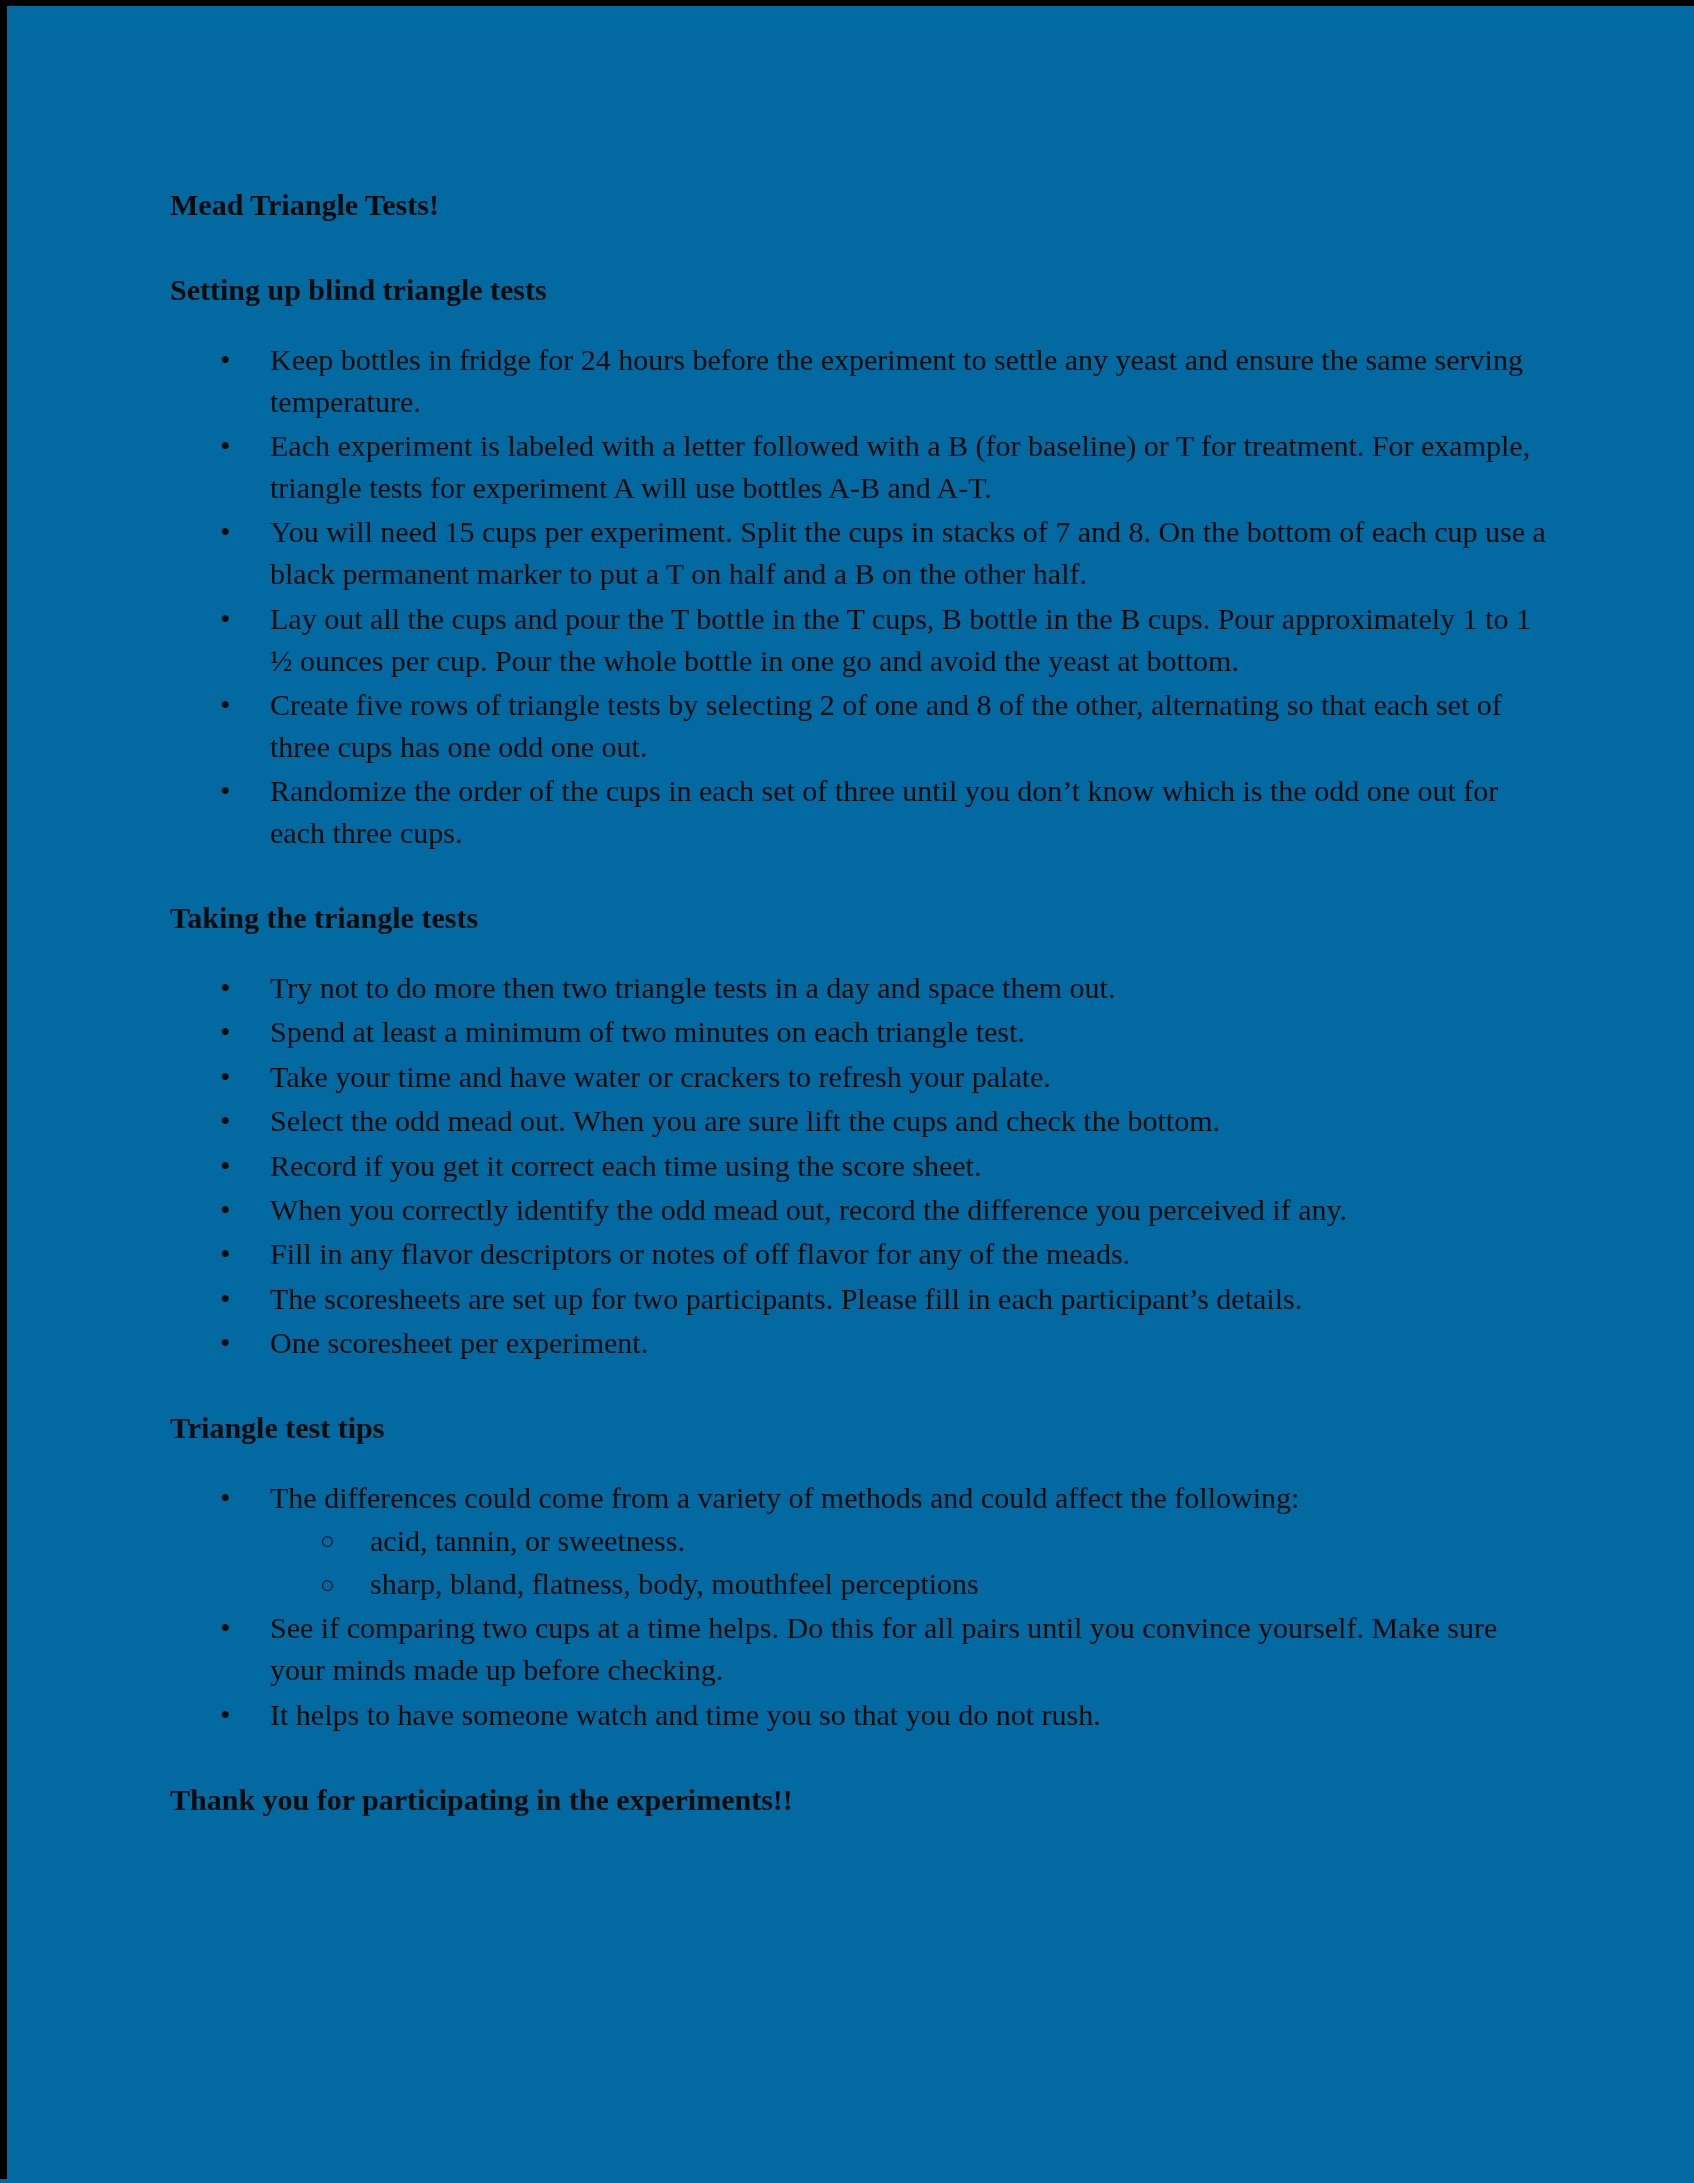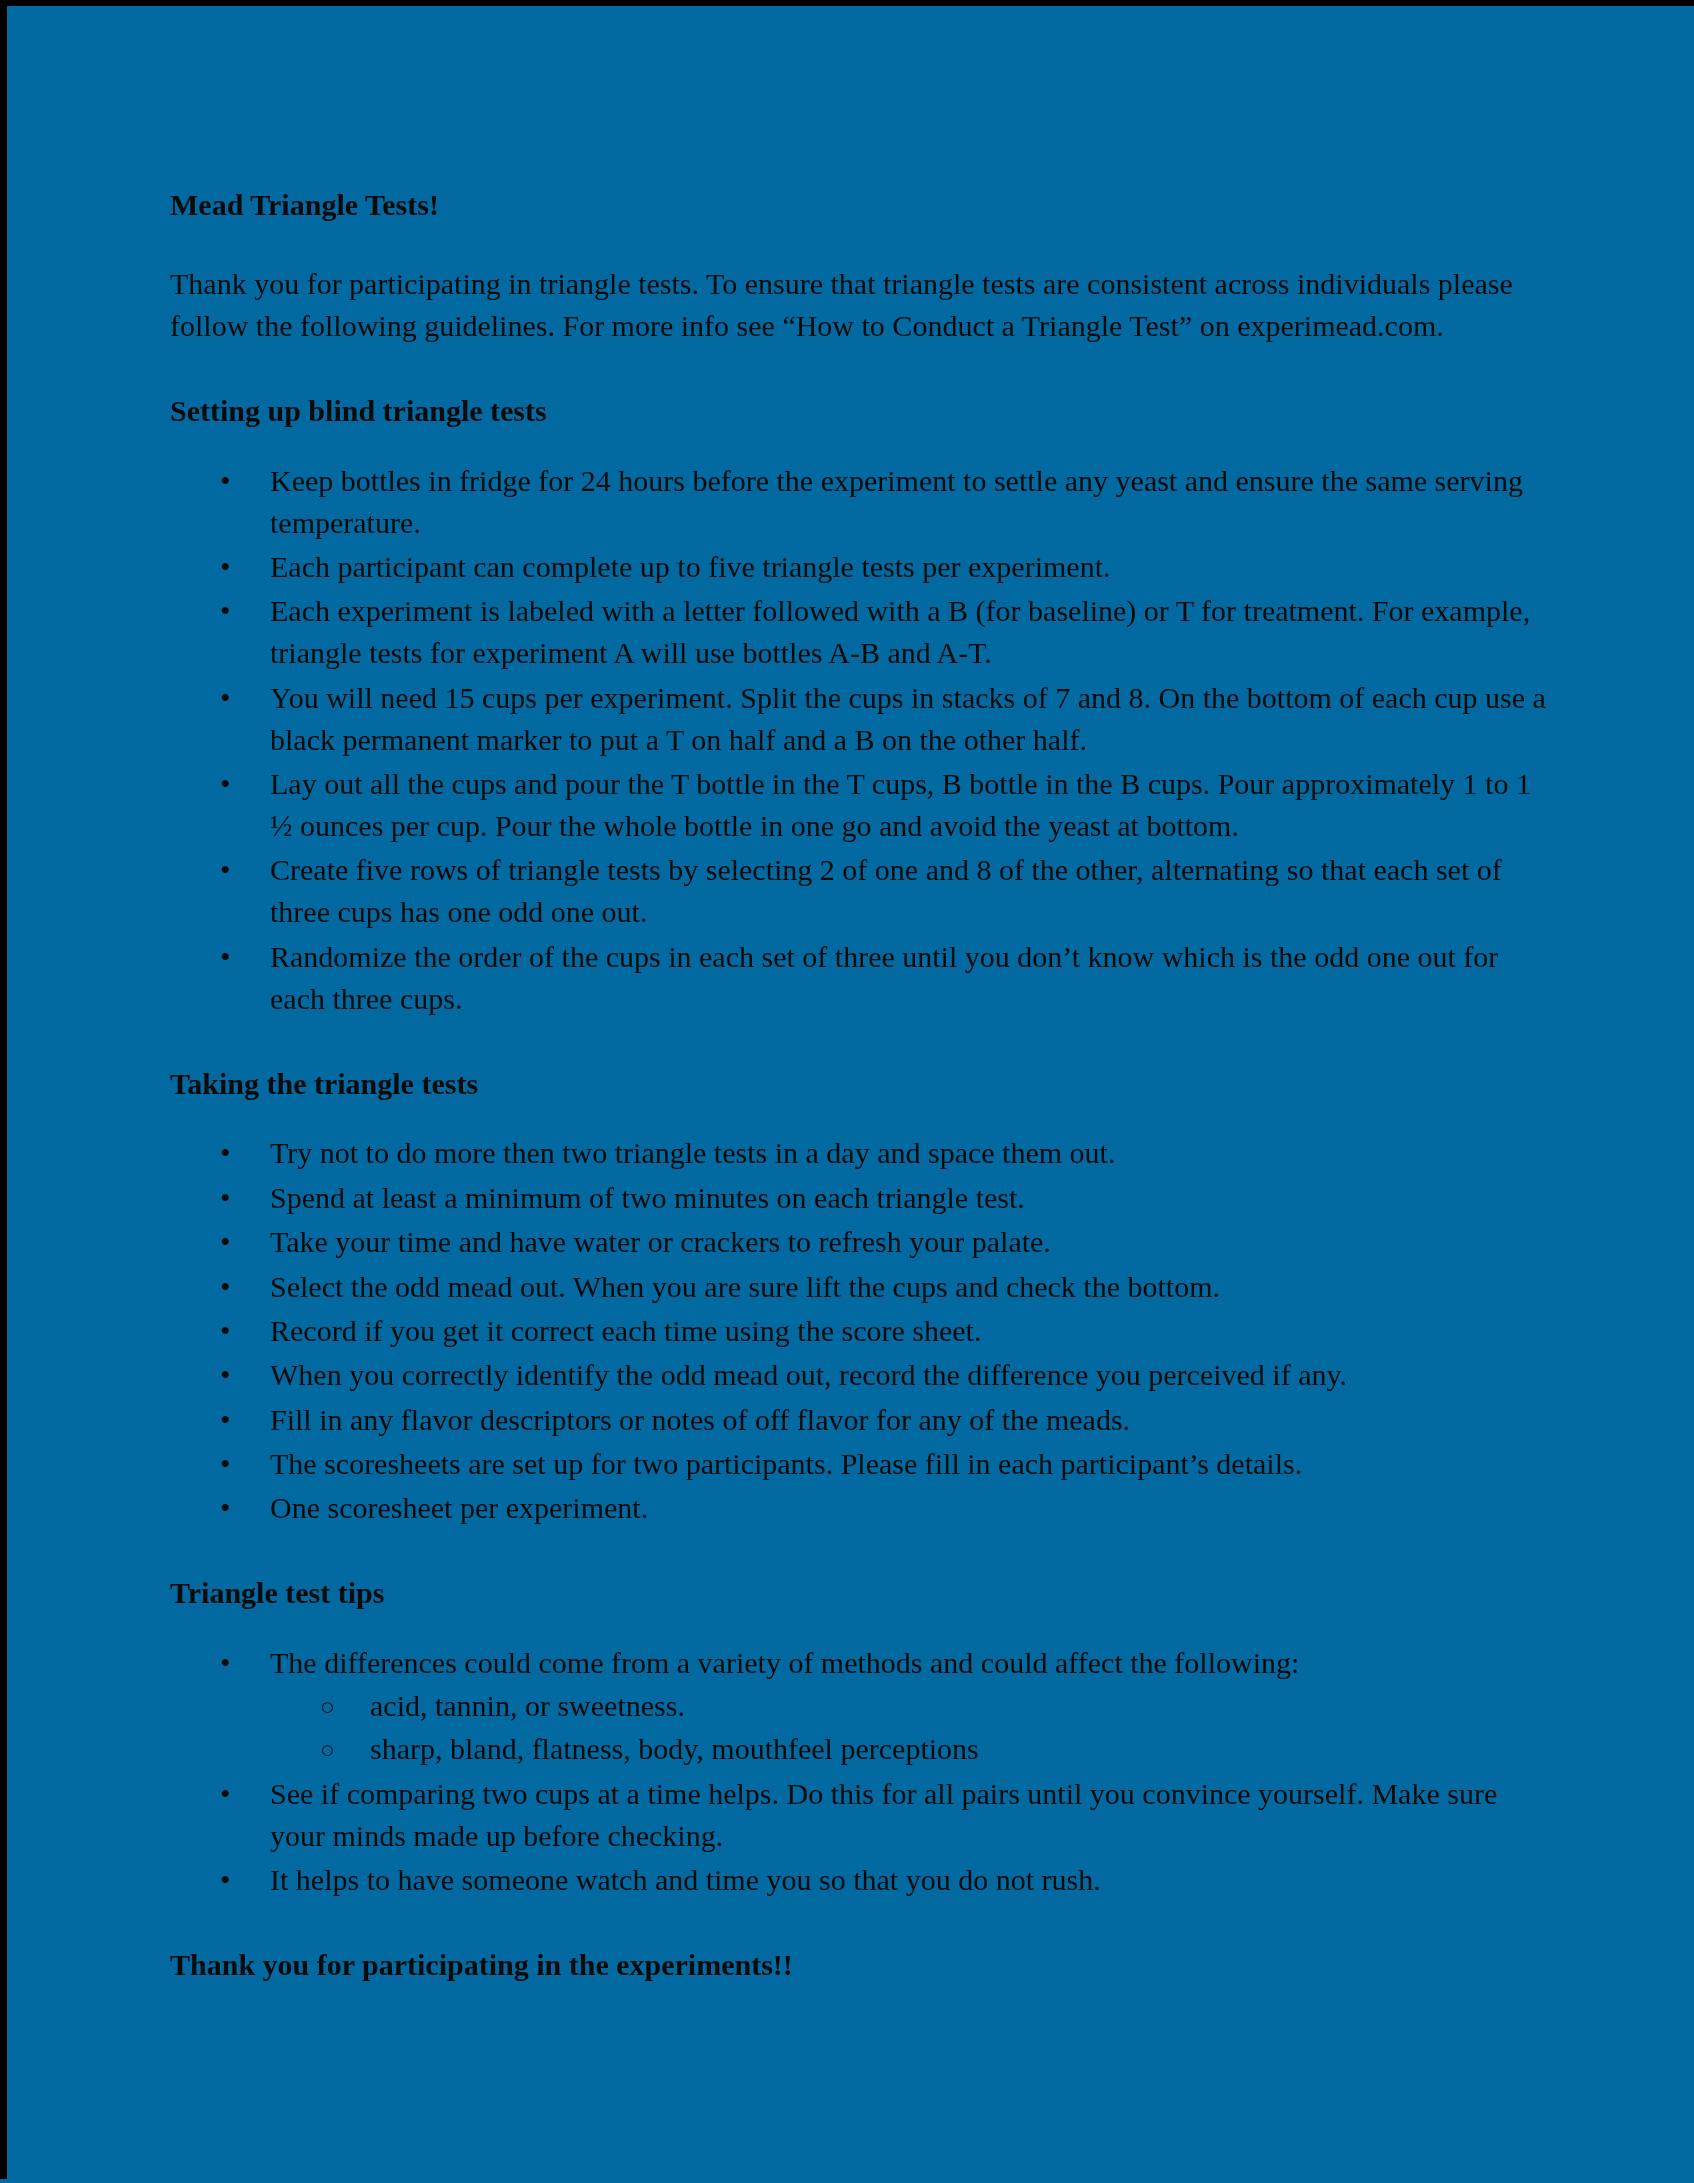--- a/index.html
+++ b/index.html
@@ -96,27 +96,25 @@
 </head>
 <body>
 
 <div class="page">
   <div class="edge-top"></div>
   <div class="edge-left"></div>
 
   <div class="content">
     <h1 class="doc-title">Mead Triangle Tests!</h1>
 
-    <p class="intro">Thank you for participating in triangle tests. To ensure that triangle tests are consistent across individuals please follow the following guidelines. For more info see “How to Conduct a Triangle Test” on experimead.com.</p>
 
     <section>
       <h2 class="sec-heading">Setting up blind triangle tests</h2>
       <ul class="bullets">
           <li><span>Keep bottles in fridge for 24 hours before the experiment to settle any yeast and ensure the same serving temperature.</span></li>
-          <li><span>Each participant can complete up to five triangle tests per experiment.</span></li>
           <li><span>Each experiment is labeled with a letter followed with a B (for baseline) or T for treatment. For example, triangle tests for experiment A will use bottles A-B and A-T.</span></li>
           <li><span>You will need 15 cups per experiment. Split the cups in stacks of 7 and 8. On the bottom of each cup use a black permanent marker to put a T on half and a B on the other half.</span></li>
           <li><span>Lay out all the cups and pour the T bottle in the T cups, B bottle in the B cups. Pour approximately 1 to 1 ½ ounces per cup. Pour the whole bottle in one go and avoid the yeast at bottom.</span></li>
           <li><span>Create five rows of triangle tests by selecting 2 of one and 8 of the other, alternating so that each set of three cups has one odd one out.</span></li>
           <li><span>Randomize the order of the cups in each set of three until you don’t know which is the odd one out for each three cups.</span></li>
         </ul>
     </section>
 
     <section>
       <h2 class="sec-heading">Taking the triangle tests</h2>

